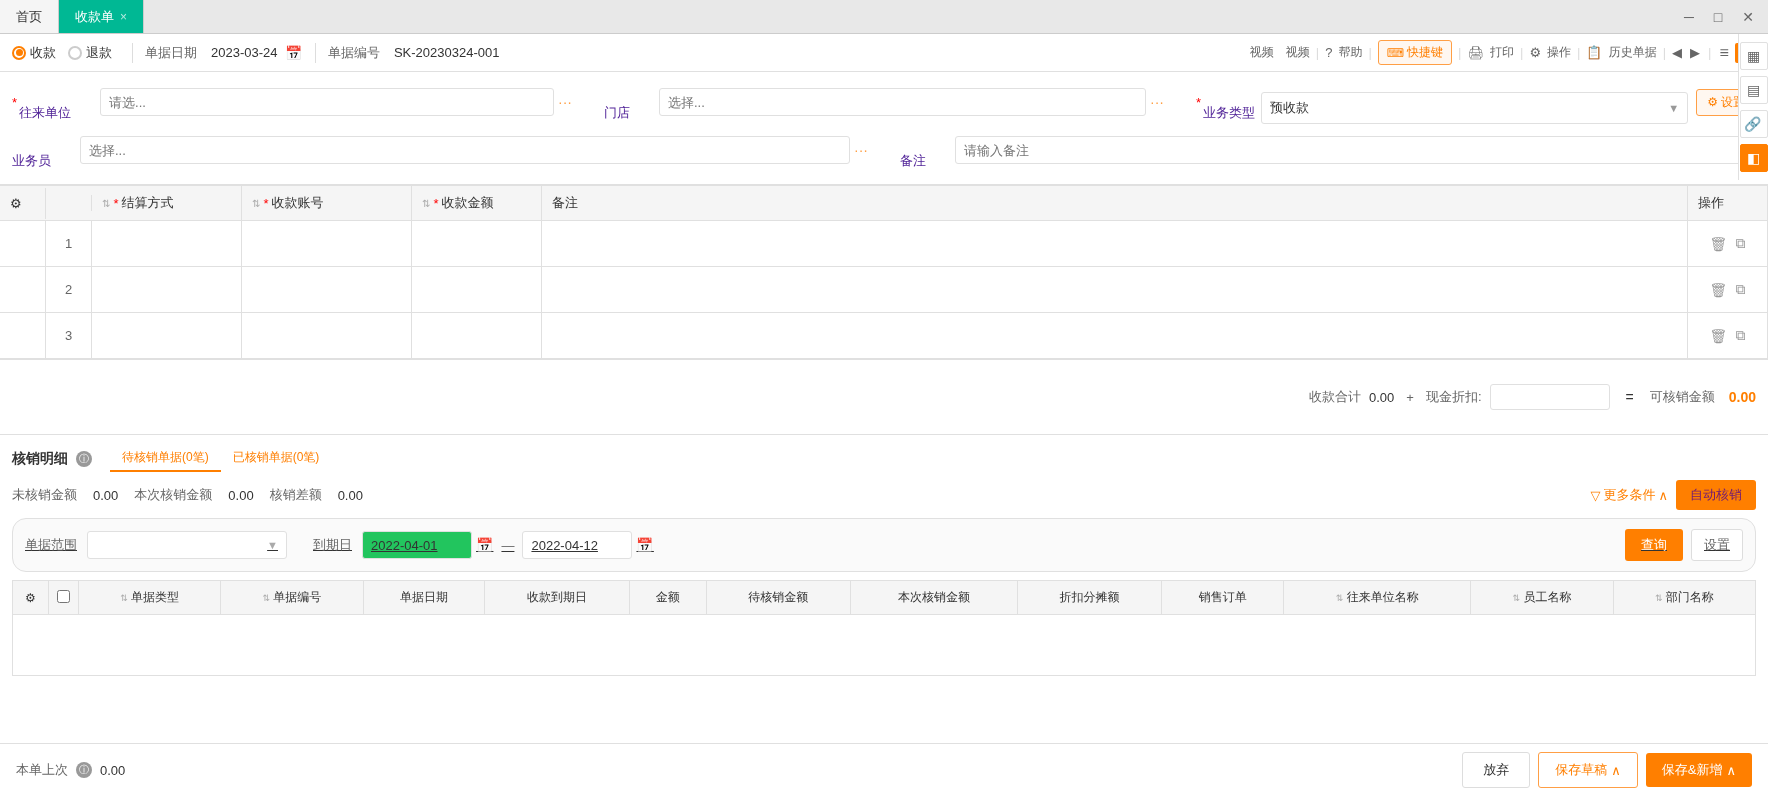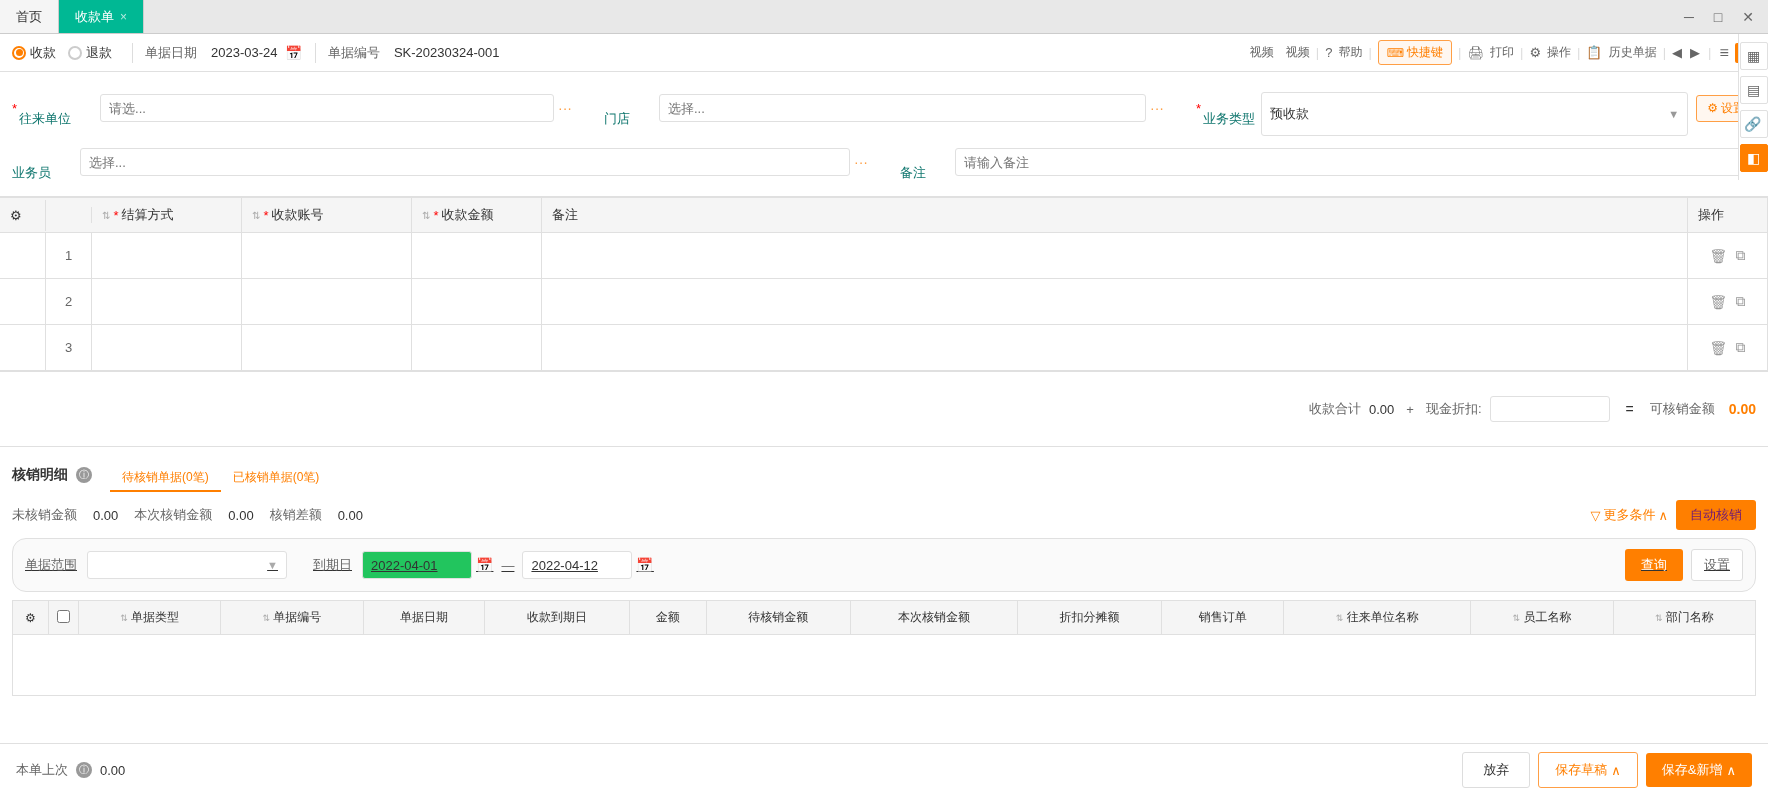--- a/index.html
+++ b/index.html
@@ -27,25 +27,25 @@
     .toolbar-field-value { color: #333; font-weight: 500; }
     .toolbar-right { margin-left: auto; display: flex; align-items: center; gap: 6px; }
     .toolbar-action-btn { display: flex; align-items: center; gap: 3px; cursor: pointer; color: #666; font-size: 12px; padding: 3px 6px; border: none; background: none; }
     .toolbar-action-btn.active { background: #fff7f0; border: 1px solid #ff9f45; color: #ff7f00; border-radius: 3px; }
     .settings-btn { background: #fff7f0; border: 1px solid #ff9f45; color: #ff7f00; border-radius: 3px; padding: 4px 10px; cursor: pointer; font-size: 12px; display: flex; align-items: center; gap: 3px; }
 
     
     .form-area { background: #fff; padding: 8px 12px; border-bottom: 1px solid #e0e0e0; }
     .form-row { display: flex; align-items: center; gap: 12px; margin-bottom: 6px; }
     .form-field { display: flex; align-items: center; flex: 1; }
-    .form-label { color: #0f766e; font-size: 13px; white-space: nowrap; margin-right: 6px; margin-top: 22px; }
+    .form-label { color: #4c1d95; font-size: 13px; white-space: nowrap; margin-right: 6px; margin-top: 22px; }
     .required { color: #f00; margin-right: 2px; }
     .form-input { flex: 1; height: 28px; border: 1px solid #e0e0e0; border-radius: 3px; padding: 0 8px; font-size: 13px; color: #999; outline: none; margin-left: 23px; }
     .more-btn { color: #ff9f45; cursor: pointer; font-size: 14px; margin-left: 4px; }
-    .select-value { flex: 1; padding: 0 8px; height: 44px; border: 1px solid #e0e0e0; border-radius: 3px; font-size: 13px; color: #333; display: flex; align-items: center; justify-content: space-between; cursor: pointer; margin-top: 12px; }
+    .select-value { flex: 1; padding: 0 8px; height: 32px; border: 1px solid #e0e0e0; border-radius: 3px; font-size: 13px; color: #333; display: flex; align-items: center; justify-content: space-between; cursor: pointer; margin-top: 12px; }
     .select-arrow { color: #999; font-size: 11px; }
 
     
     .table-area { background: #fff; border-bottom: 1px solid #e0e0e0; }
     .table-header { display: flex; align-items: center; background: #f5f5f5; border-bottom: 1px solid #e0e0e0; border-top: 1px solid #e0e0e0; }
     .th { padding: 8px 10px; font-size: 13px; color: #333; border-right: 1px solid #e0e0e0; display: flex; align-items: center; gap: 3px; }
     .th-required { color: #f00; }
     .sort-icon { color: #aaa; font-size: 10px; }
     .table-row { display: flex; align-items: stretch; border-bottom: 1px solid #e0e0e0; min-height: 46px; }
     .td { padding: 6px 10px; border-right: 1px solid #e0e0e0; display: flex; align-items: center; font-size: 13px; color: #333; }
@@ -65,21 +65,21 @@
     
     .summary-row { display: flex; align-items: center; justify-content: flex-end; padding: 24px 12px; background: #fff; border-bottom: 1px solid #e0e0e0; gap: 8px; font-size: 13px; }
     .summary-label { color: #666; }
     .summary-value { color: #333; font-weight: 500; }
     .summary-orange { color: #ff7f00; font-weight: bold; font-size: 14px; }
     .summary-input { width: 120px; height: 26px; border: 1px solid #e0e0e0; border-radius: 3px; padding: 0 6px; font-size: 13px; outline: none; }
     .summary-eq { color: #333; font-size: 14px; }
     .section-title { font-size: 14px; font-weight: bold; color: #333; display: flex; align-items: center; gap: 8px; }
     .info-icon { width: 16px; height: 16px; border-radius: 50%; background: #999; color: #fff; font-size: 10px; display: flex; align-items: center; justify-content: center; cursor: pointer; }
     .tab-sub { display: flex; align-items: center; gap: 0; margin-left: 10px; }
-    .tab-sub-item { padding: 4px 12px; font-size: 12px; color: #ff7f00; cursor: pointer; border-bottom: 2px solid transparent; margin-top: 8px; }
+    .tab-sub-item { padding: 4px 12px; font-size: 12px; color: #ff7f00; cursor: pointer; border-bottom: 2px solid transparent; }
     .tab-sub-item.active { border-bottom: 2px solid #ff7f00; }
 
     .verif-stats { display: flex; align-items: center; gap: 16px; padding: 8px 0; font-size: 13px; }
     .stat-label { color: #666; }
     .stat-value { color: #333; }
     .filter-select { display: flex; align-items: center; width: 200px; height: 28px; border: 1px solid #e0e0e0; border-radius: 3px; padding: 0 8px; cursor: pointer; justify-content: space-between; }
     .date-input { height: 28px; border: 1px solid #e0e0e0; border-radius: 3px; padding: 0 8px; font-size: 13px; width: 110px; display: flex; align-items: center; }
     .more-filter-btn { color: #ff7f00; font-size: 13px; cursor: pointer; display: flex; align-items: center; gap: 3px; }
     .query-btn { background: #ff7f00; color: #fff; border: none; border-radius: 3px; padding: 6px 16px; cursor: pointer; font-size: 13px; }
     .settings-small-btn { background: #fff; color: #666; border: 1px solid #ddd; border-radius: 3px; padding: 6px 12px; cursor: pointer; font-size: 13px; }

